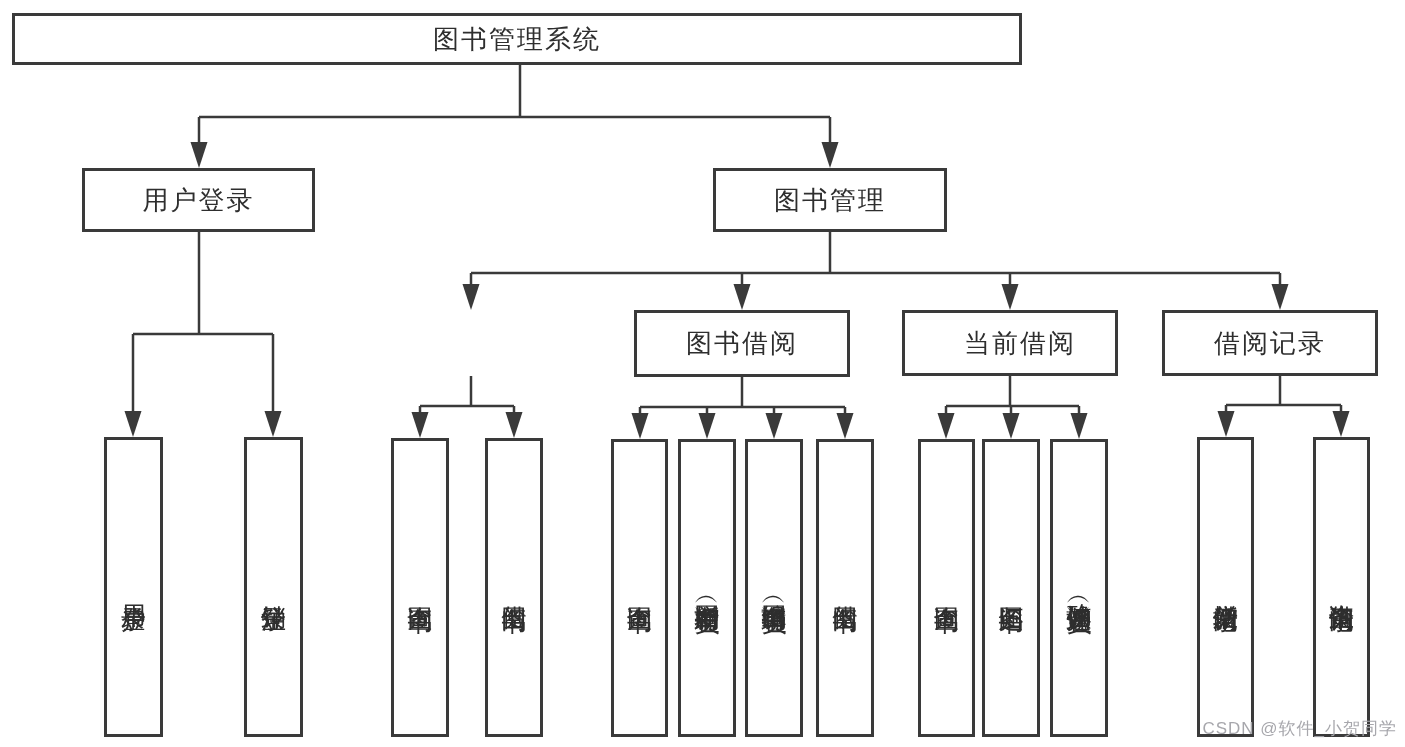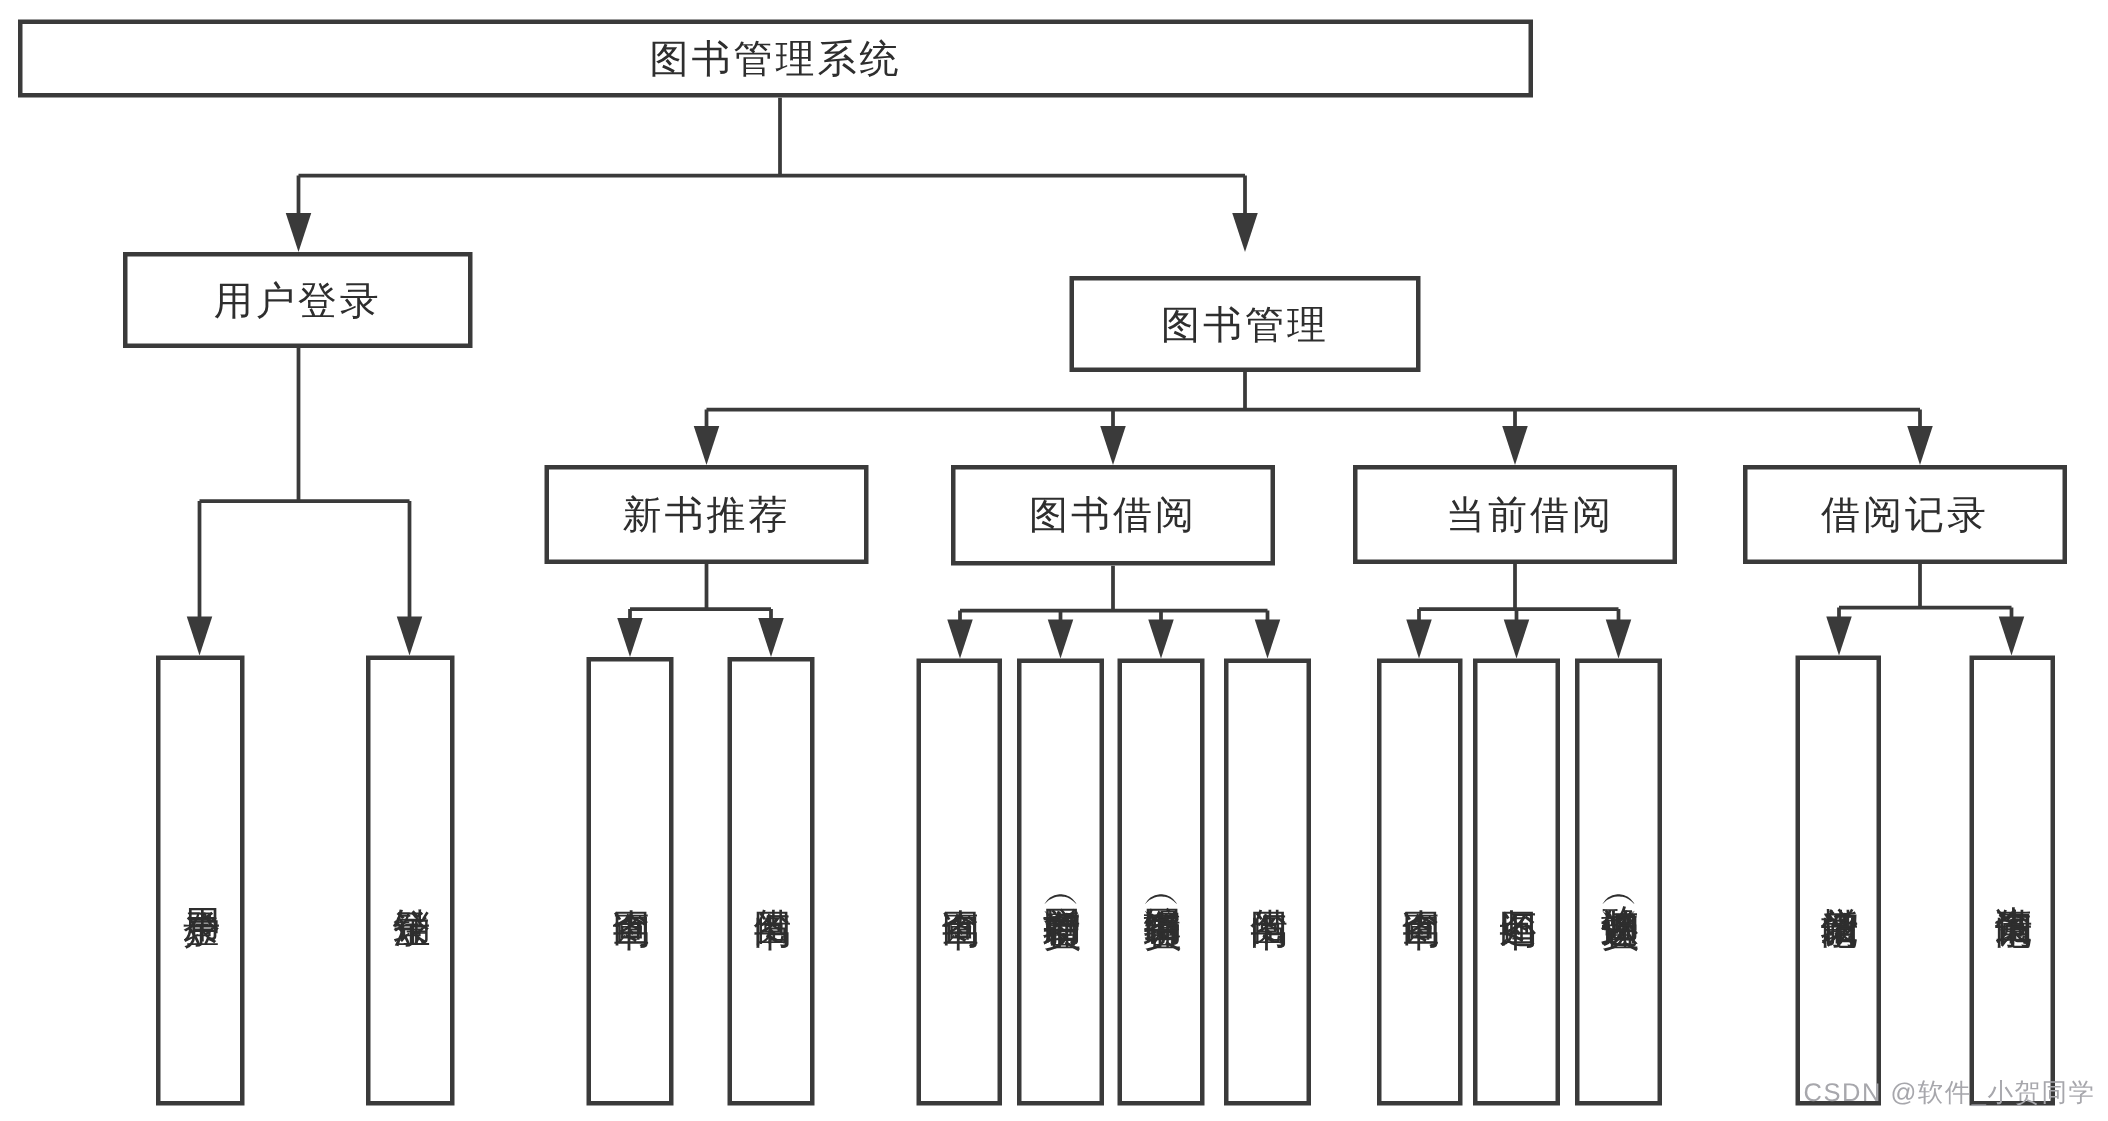--- a/index.html
+++ b/index.html
@@ -85,25 +85,22 @@
       <line x1="1341" y1="405" x2="1341" y2="415" stroke="#3a3a3a" stroke-width="2.5"></line>
       <polygon points="1341,437 1332.5,411 1349.5,411" fill="#3a3a3a"></polygon>
     </svg>
   <div id="nodes">
       <div class="node h" style="left: 12px; top: 13px; width: 1010px; height: 52px;">
         <span>图书管理系统</span>
       </div>
       <div class="node h" style="left: 82px; top: 168px; width: 233px; height: 64px;">
         <span>用户登录</span>
       </div>
-      <div class="node h" style="left: 713px; top: 168px; width: 234px; height: 64px; margin-top: 16px;">
+      <div class="node h" style="left: 713px; top: 168px; width: 234px; height: 64px;">
         <span>图书管理</span>
-      </div>
-      <div class="node h" style="left: 363px; top: 310px; width: 216px; height: 66px;">
-        <span>新书推荐</span>
       </div>
       <div class="node h" style="left: 634px; top: 310px; width: 216px; height: 67px;">
         <span>图书借阅</span>
       </div>
       <div class="node h" style="left: 902px; top: 310px; width: 216px; height: 66px; padding-left: 20px;">
         <span>当前借阅</span>
       </div>
       <div class="node h" style="left: 1162px; top: 310px; width: 216px; height: 66px;">
         <span>借阅记录</span>
       </div>

